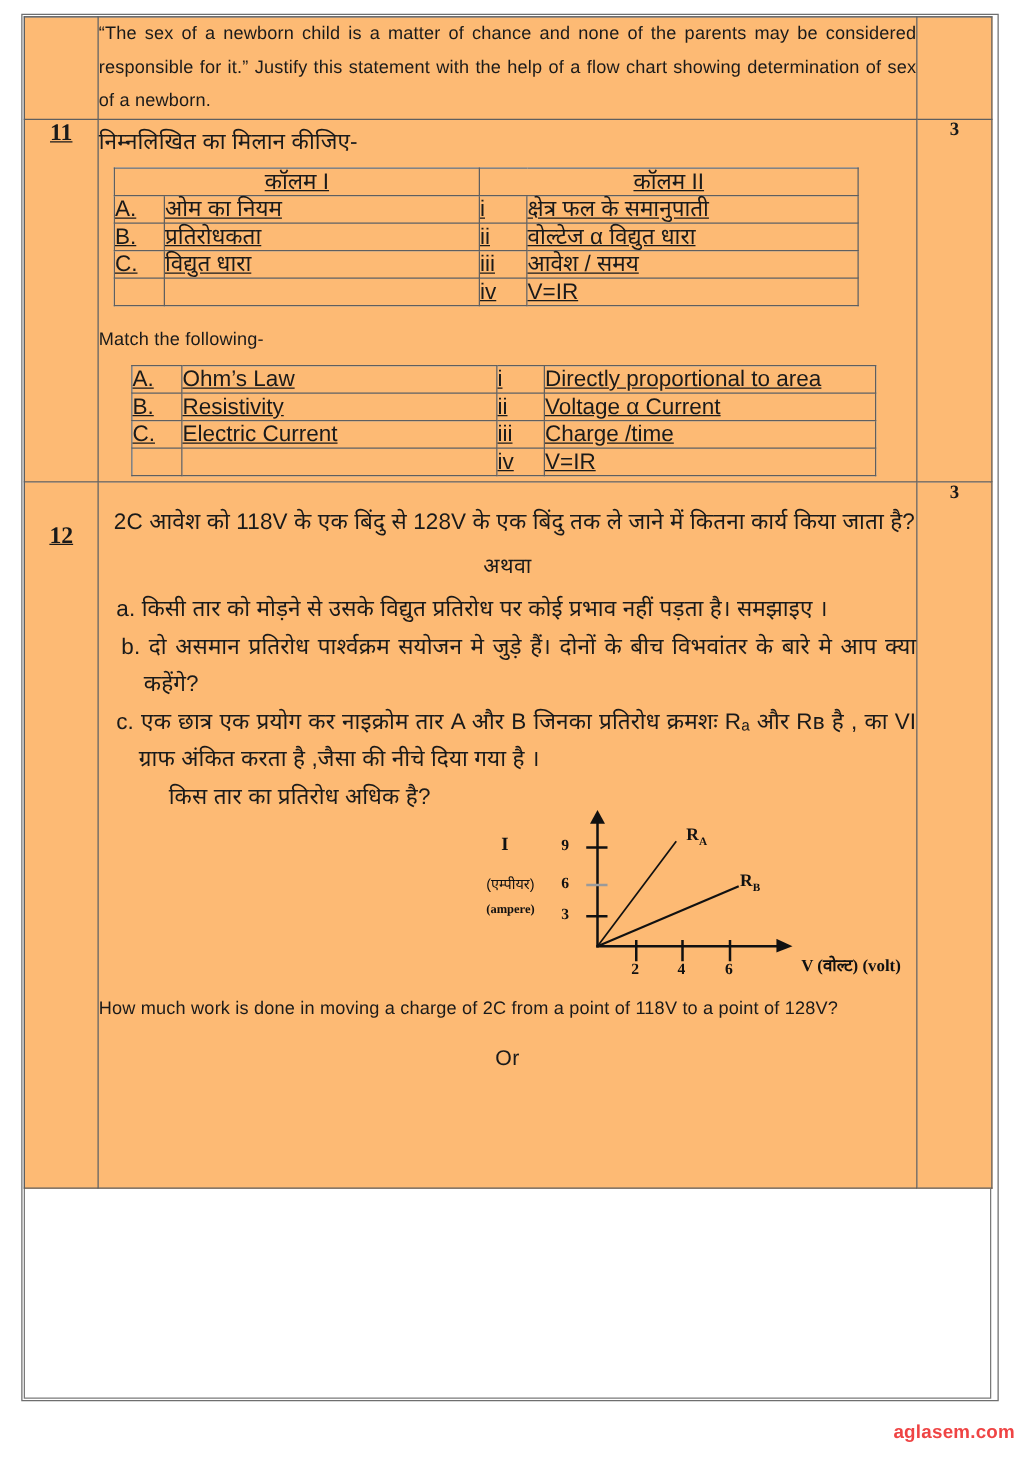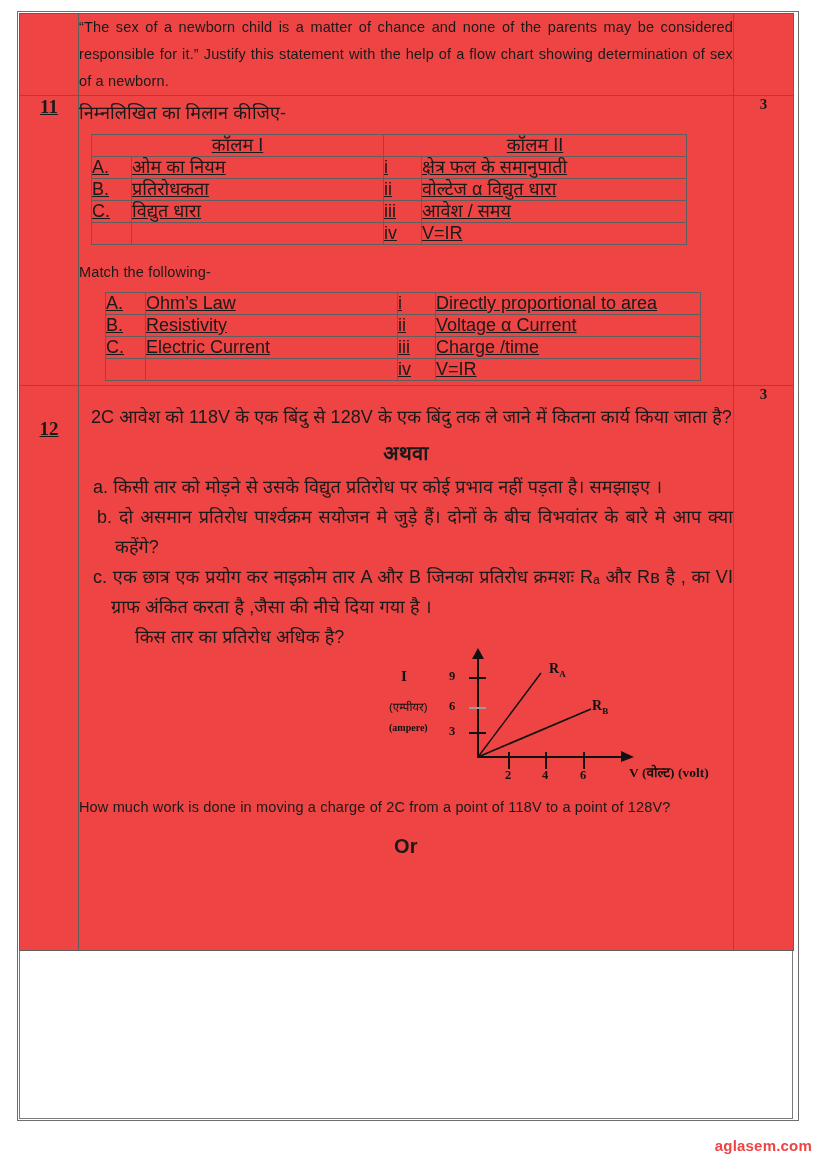--- a/index.html
+++ b/index.html
@@ -42,21 +42,21 @@
     left: 19px;
     top: 13px;
     width: 774px;
     border-collapse: collapse;
     table-layout: fixed;
   }
   #qtable td {
     border: 1px solid #5f5f5f;
     vertical-align: top;
     padding: 0;
-    background: #ef4444;
+    background: #fdba74;
     margin-left: 14px;
   }
   .col-no   { width: 59px; }
   .col-body { width: 655px; }
   .col-mk   { width: 60px; }
 
   .qno {
     font-family: "Liberation Serif", serif;
     font-weight: bold;
     font-size: 19px;
@@ -86,22 +86,22 @@
     font-size: 18px;
     line-height: 30px;
     letter-spacing: 0.1px;
   }
   .indent-hang {
     padding-left: 18px;
     text-indent: -18px;
   }
   .center-bold {
     text-align: center;
-    font-weight: bold;
-    font-size: 20px;
+    font-weight: normal;
+    font-size: 17px;
     margin: 6px 0 4px 0;
     letter-spacing: 0.3px;
   }
   .lead-in {
     margin: 2px 0 6px 0;
   }
 
   
   .match-table {
     border-collapse: collapse;
@@ -326,21 +326,21 @@
           <div class="glabel-num" style="left:60px; top:43px;">6</div>
           <div class="glabel-num" style="left:60px; top:68px;">3</div>
 
           <div class="glabel-num" style="left:116px; top:112px;">2</div>
           <div class="glabel-num" style="left:153px; top:112px;">4</div>
           <div class="glabel-num" style="left:191px; top:112px;">6</div>
 
           <div class="glabel" style="left:12px; top:12px; font-size:15px;">I</div>
           <div class="glabel" style="left:0px; top:43px; font-weight:normal; font-family:'Liberation Sans',sans-serif; font-size:11.5px;">(एम्पीयर)</div>
           <div class="glabel" style="left:0px; top:66px; font-size:10px;">(ampere)</div>
-          <div class="glabel" style="left:240px; top:107px; font-size:13.5px;">V (वोल्ट) (volt)</div>
+          <div class="glabel" style="left:252px; top:107px; font-size:13.5px;">V (वोल्ट) (volt)</div>
 
           <svg width="340" height="122" style="position:absolute;left:0;top:0;">
             <line x1="89" y1="101" x2="152" y2="17" stroke="#111" stroke-width="1.4"></line>
             <line x1="89" y1="101" x2="202" y2="53" stroke="#111" stroke-width="1.7"></line>
           </svg>
 
           <div class="glabel" style="left:160px; top:5px; font-size:14px;">
             <span>R</span><span class="gsub">A</span>
           </div>
           <div class="glabel" style="left:203px; top:42px; font-size:14px;">

